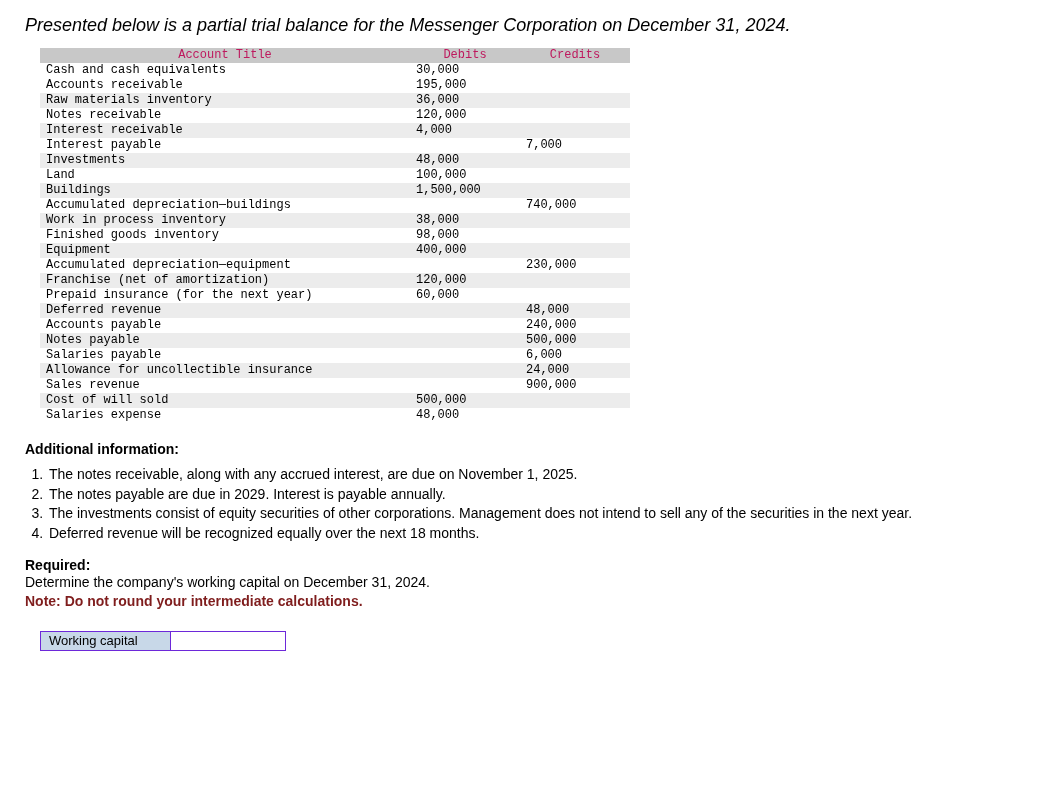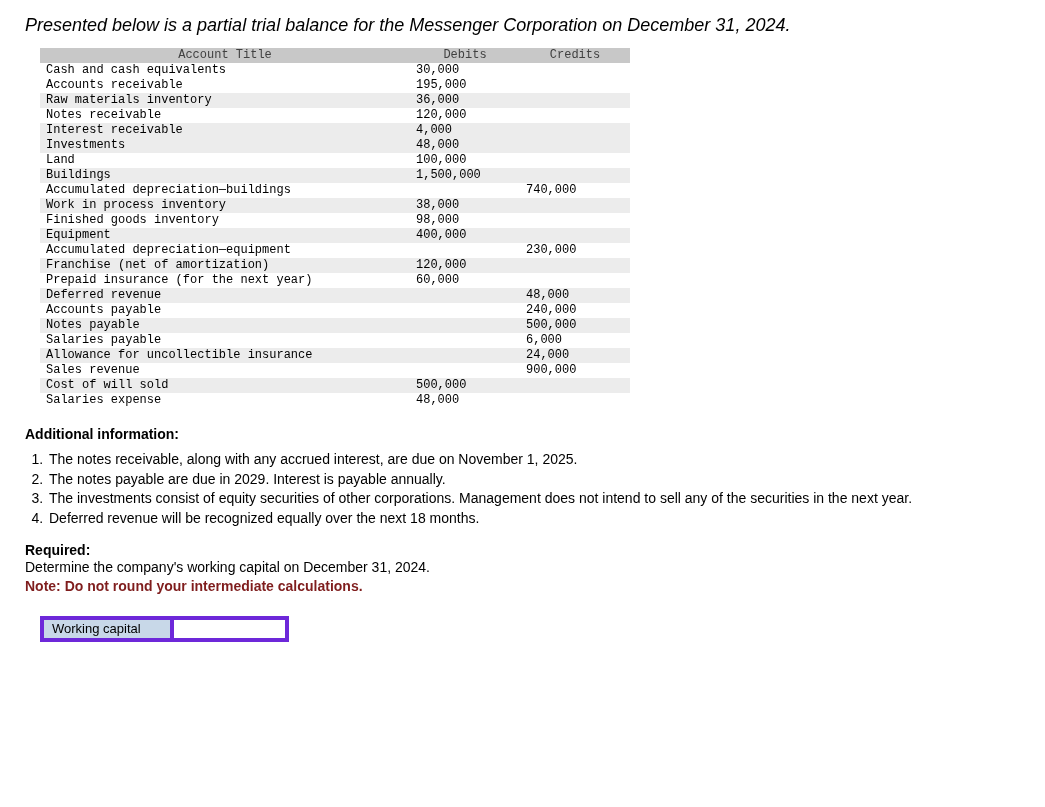--- a/index.html
+++ b/index.html
@@ -27,21 +27,21 @@
       margin-left: 15px;
       margin-bottom: 18px;
     }
     .trial-balance-table td {
       padding: 0 6px;
       line-height: 1.25;
       white-space: pre;
     }
     .trial-balance-table .header-row td {
       background: #c8c8c8;
-      color: #404040;
+      color: #be185d;
     }
     .trial-balance-table .shaded td {
       background: #ececec;
       padding-left: 6px;
     }
     .col-title {
       width: 370px;
       text-align: left;
     }
     .col-header-title {
@@ -78,21 +78,21 @@
       font-weight: bold;
       font-size: 14px;
       margin-bottom: 22px;
     }
     .answer-table {
       border-collapse: collapse;
       font-size: 13px;
       margin-left: 15px;
     }
     .answer-table td {
-      border: 4px solid #6d28d9;
+      border: 1px solid #6d28d9;
       padding: 1px 8px;
     }
     .answer-label {
       background: #c8d8e8;
       width: 130px;
     }
     .answer-input {
       width: 110px;
       height: 18px;
       border: none;
@@ -135,20 +135,25 @@
       <tr>
         <td class="col-title">Notes receivable</td>
         <td class="col-num">120,000</td>
         <td class="col-num"></td>
       </tr>
       <tr class="shaded">
         <td class="col-title">Interest receivable</td>
         <td class="col-num">4,000</td>
         <td class="col-num"></td>
       </tr>
+      <tr>
+        <td class="col-title">Interest payable</td>
+        <td class="col-num"></td>
+        <td class="col-num">7,000</td>
+      </tr>
       <tr class="shaded">
         <td class="col-title">Investments</td>
         <td class="col-num">48,000</td>
         <td class="col-num"></td>
       </tr>
       <tr>
         <td class="col-title">Land</td>
         <td class="col-num">100,000</td>
         <td class="col-num"></td>
       </tr>

